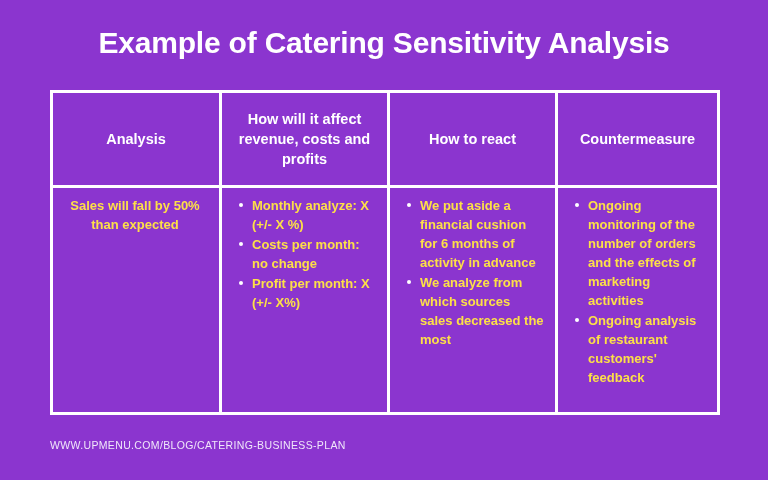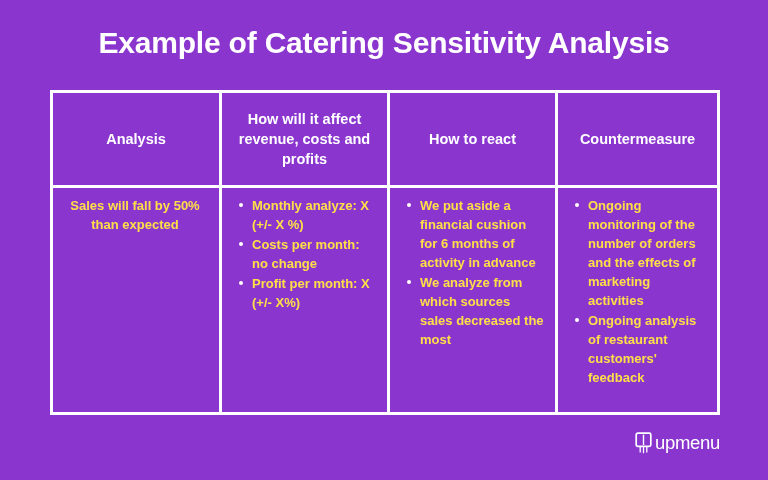--- a/index.html
+++ b/index.html
@@ -204,25 +204,16 @@
       <div class="cell col-4 body-cell">
         <ul class="bullets">
           <li>Ongoing monitoring of the number of orders and the effects of marketing activities</li>
           <li>Ongoing analysis of restaurant customers' feedback</li>
         </ul>
       </div>
 
     </div>
   </div>
 
-
-  <div id="logo">
-    <svg id="logo-icon" viewBox="0 0 19 22" aria-hidden="true">
-      <rect x="2.2" y="1.2" width="14.6" height="13.2" rx="1.6" fill="none" stroke="#FFFFFF" stroke-width="1.7"></rect>
-      <line x1="9.5" y1="2.6" x2="9.5" y2="13.0" stroke="#FFFFFF" stroke-width="1.4"></line>
-      <line x1="6.2" y1="15.1" x2="6.2" y2="20.4" stroke="#FFFFFF" stroke-width="1.3"></line>
-      <line x1="9.5" y1="15.1" x2="9.5" y2="21.2" stroke="#FFFFFF" stroke-width="1.3"></line>
-      <line x1="12.8" y1="15.1" x2="12.8" y2="20.4" stroke="#FFFFFF" stroke-width="1.3"></line>
-    </svg>
-    <span id="logo-text">upmenu</span>
-  </div>
+  <div id="footer-url">WWW.UPMENU.COM/BLOG/CATERING-BUSINESS-PLAN</div>
+
 
 </div>
 
 </body></html>

